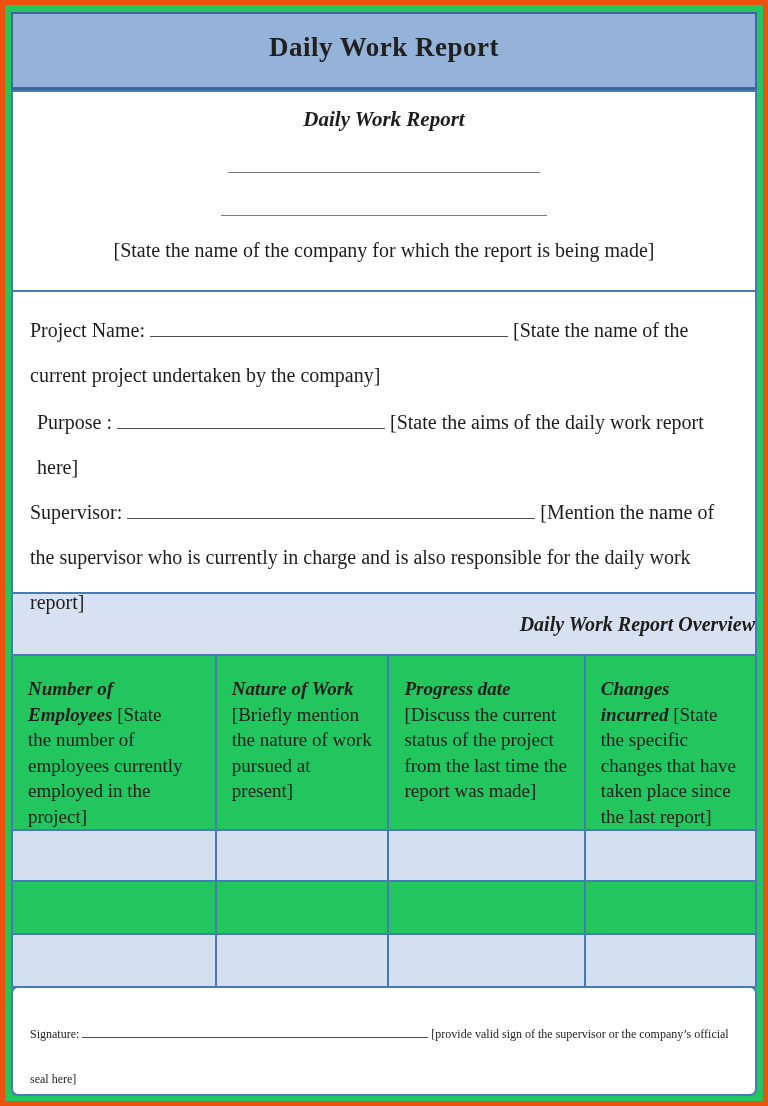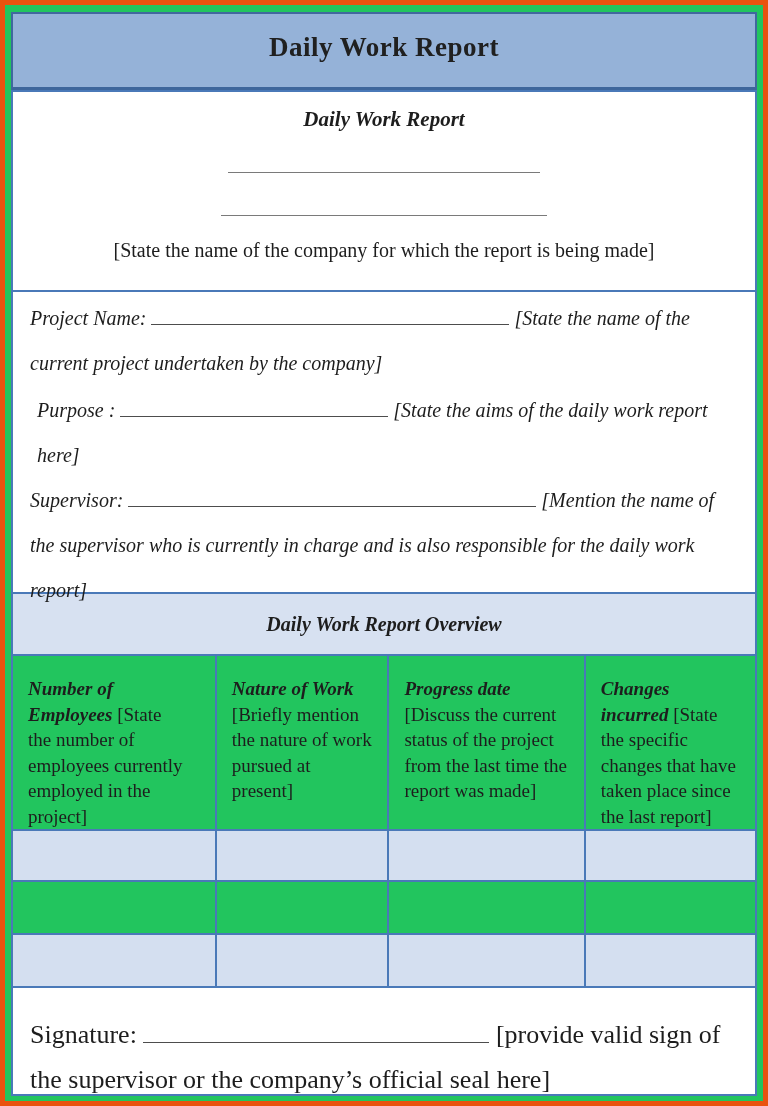--- a/index.html
+++ b/index.html
@@ -35,40 +35,40 @@
   .company { height:202px; text-align:center; }
   .company .subtitle {
     margin-top:15px; font-size:21px; font-weight:bold; font-style:italic;
   }
   .company .cline { border-bottom:1.5px solid #7a7a7a; margin:0 auto; }
   .company .cline1 { width:312px; margin-top:40px; }
   .company .cline2 { width:326px; margin-top:42px; }
   .company .chint { margin-top:23px; font-size:20px; }
 
   
-  .fields { height:304px; padding:4px 12px 0 17px; font-size:20px;font-style:italic; }
+  .fields { height:304px; padding:16px 12px 0 17px; font-size:20px; }
   .fields p { line-height:45px; }
   .fields .f1 { margin-bottom:2px; }
   .fields .f2 { margin-bottom:9px; }
   .fields .f3 { margin-bottom:2px; }
   .f4 { padding-left:7px; }
   .uline {
     display:inline-block; height:12px;
     border-bottom:1.5px solid #4d4d4d;
     vertical-align:baseline;
   }
   .u-project   { width:358px; }
   .u-date      { width:152px; }
   .u-supervisor{ width:408px; }
   .u-purpose   { width:268px; }
   .u-signature { width:346px; }
 
   
   .band {
-    height:64px; background:#D7E1F1; text-align:center;
+    height:64px; background:#D7E1F1; text-align:right;
   }
   .band h2 {
     font-size:20px; font-weight:bold; font-style:italic; line-height:60px;
   }
 
   
   table.ov {
     width:100%; border-collapse:collapse; table-layout:fixed;border-radius:19px;
   }
   table.ov col.c1 { width:27.4%; }
@@ -82,21 +82,21 @@
     font-weight:normal; font-size:19px; line-height:25.5px;
   }
   table.ov th.h1 { padding-right:30px; }
   .colname { font-weight:bold; font-style:italic; }
   tr.r-blue td { background:#D4DFF0; }
   tr.row1 td { height:51px; }
   tr.row2 td { height:53px; }
   tr.row3 td { height:53px; }
 
   
-  .signature { height:110px; padding:24px 12px 0 17px; font-size:26px; }
+  .signature { height:110px; padding:24px 12px 0 17px; font-size:12px;border-radius:7px; }
   .signature p { line-height:45px; }
 </style>
 </head>
 <body>
 
 <div class="page">
 
   <div class="box header-bar">
     <h1>Daily Work Report</h1>
   </div>

